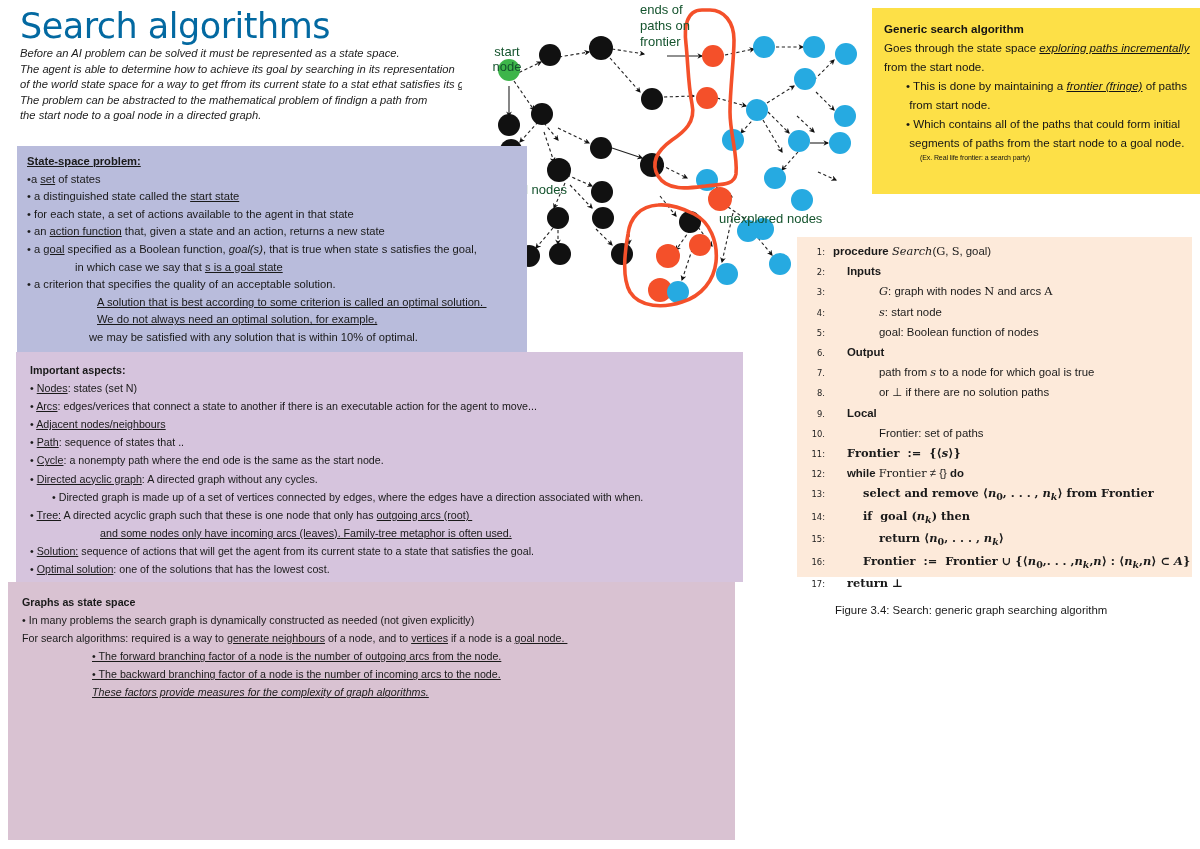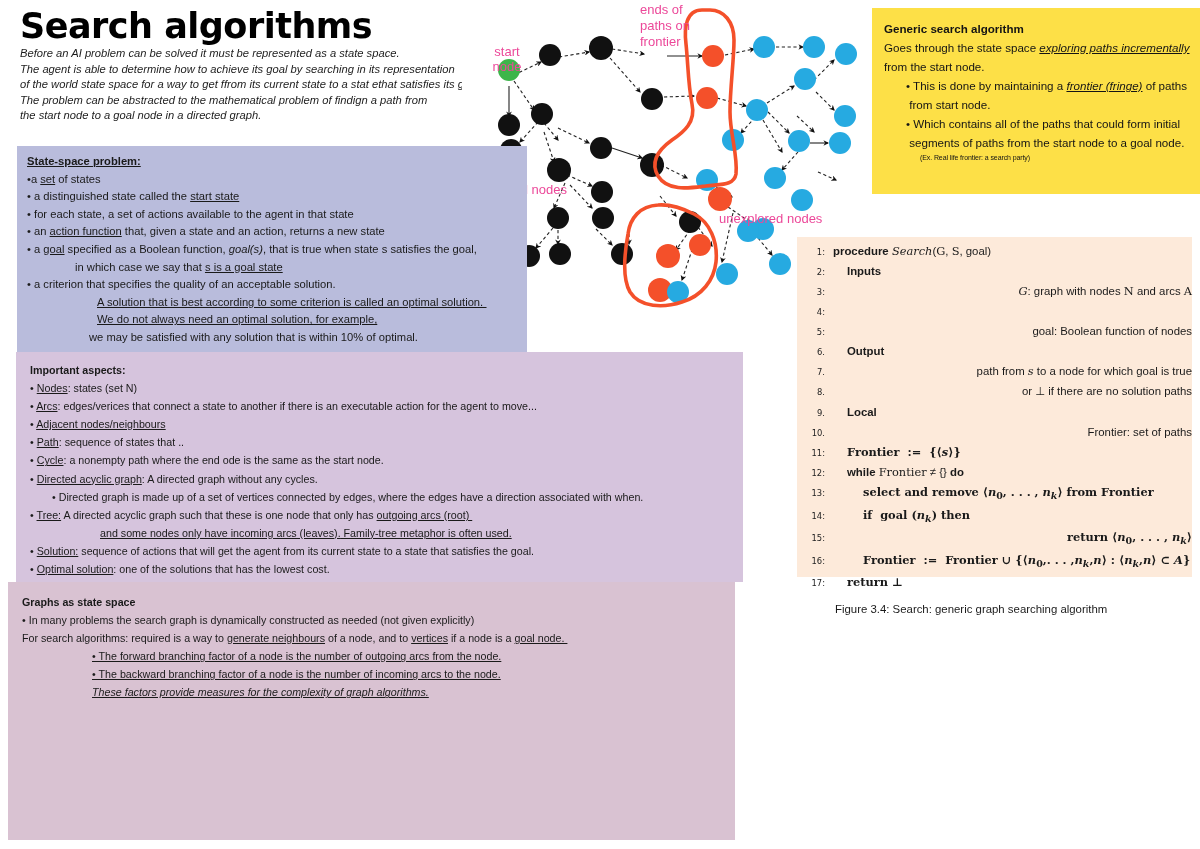--- a/index.html
+++ b/index.html
@@ -3,22 +3,22 @@
 <meta charset="utf-8">
 <style>
   html,body{margin:0;padding:0;background:#ffffff;}
   body{width:1200px;height:849px;position:relative;overflow:hidden;
        font-family:"Liberation Sans","DejaVu Sans",sans-serif;color:#1a1a1a;}
 
   .abs{position:absolute;}
 
   
   #title{left:20px;top:6px;width:480px;}
-  #title h1{margin:0;font-size:35px;font-weight:bold;letter-spacing:-0.5px;
-            font-family:"DejaVu Sans",sans-serif;color:#000000;}
+  #title h1{margin:0;font-size:35px;font-weight:normal;letter-spacing:-0.5px;
+            font-family:"DejaVu Sans",sans-serif;color:#0369a1;}
   #intro{font-style:italic;font-size:11.2px;line-height:15.6px;color:#1c1c1c;}
   #intro div{white-space:nowrap;}
 
   
   .panel{box-sizing:border-box;}
   #panel-state{left:17px;top:146px;width:510px;height:208px;background:#b9bcdc;}
   #panel-state2{left:17px;top:330px;width:510px;height:24px;background:#b9bcdc;}
   #panel-important{left:16px;top:352px;width:727px;height:230px;background:#d6c4dd;}
   #panel-graphs{left:8px;top:582px;width:727px;height:258px;background:#d9c2d2;}
 
@@ -47,27 +47,27 @@
   .cl{display:flex;align-items:baseline;line-height:19.2px;white-space:nowrap;}
   .cl .num{width:28px;text-align:right;padding-right:8px;font-size:8.4px;color:#222;
            font-family:"DejaVu Sans",sans-serif;flex:0 0 auto;}
   .cl .txt{flex:1 1 auto;}
   .kw{font-weight:bold;}
   .ser{font-family:"DejaVu Serif",serif;}
   .ser-b{font-family:"DejaVu Serif",serif;font-weight:bold;}
   .mathit{font-family:"DejaVu Serif",serif;font-style:italic;}
   .i1{padding-left:14px;}
   .i2{padding-left:30px;}
-  .i3{padding-left:46px;text-align:right;}
+  .i3{padding-left:46px;}
   #code-caption{padding:9px 0 0 38px;font-size:11.4px;}
 
   
   #diagram{left:462px;top:0px;width:398px;height:348px;background:#ffffff;}
   #diagram svg{display:block;}
-  .dlabel{position:absolute;font-size:13px;color:#ec4899;line-height:15px;
+  .dlabel{position:absolute;font-size:13px;color:#14532d;line-height:15px;
           font-family:"Liberation Sans",sans-serif;}
   #lbl-start{left:484px;top:44px;text-align:center;width:46px;}
   #lbl-ends{left:640px;top:2px;width:62px;line-height:16px;}
   #lbl-explored{left:478px;top:182px;}
   #lbl-unexplored{left:719px;top:211px;}
 </style>
 </head>
 <body>
 
 <div class="abs" id="title">
@@ -275,20 +275,21 @@
     <div class="cl">
         <span class="num">2:</span>
         <span class="txt i1 kw">Inputs</span>
       </div>
     <div class="cl">
         <span class="num">3:</span>
         <span class="txt i3"><span class="mathit">G</span>: graph with nodes <span class="ser">N</span> and arcs <span class="ser">A</span></span>
       </div>
     <div class="cl">
         <span class="num">4:</span>
+        <span class="txt i3"><span class="mathit">s</span>: start node</span>
       </div>
     <div class="cl">
         <span class="num">5:</span>
         <span class="txt i3">goal: Boolean function of nodes</span>
       </div>
     <div class="cl">
         <span class="num">6.</span>
         <span class="txt i1 kw">Output</span>
       </div>
     <div class="cl">

